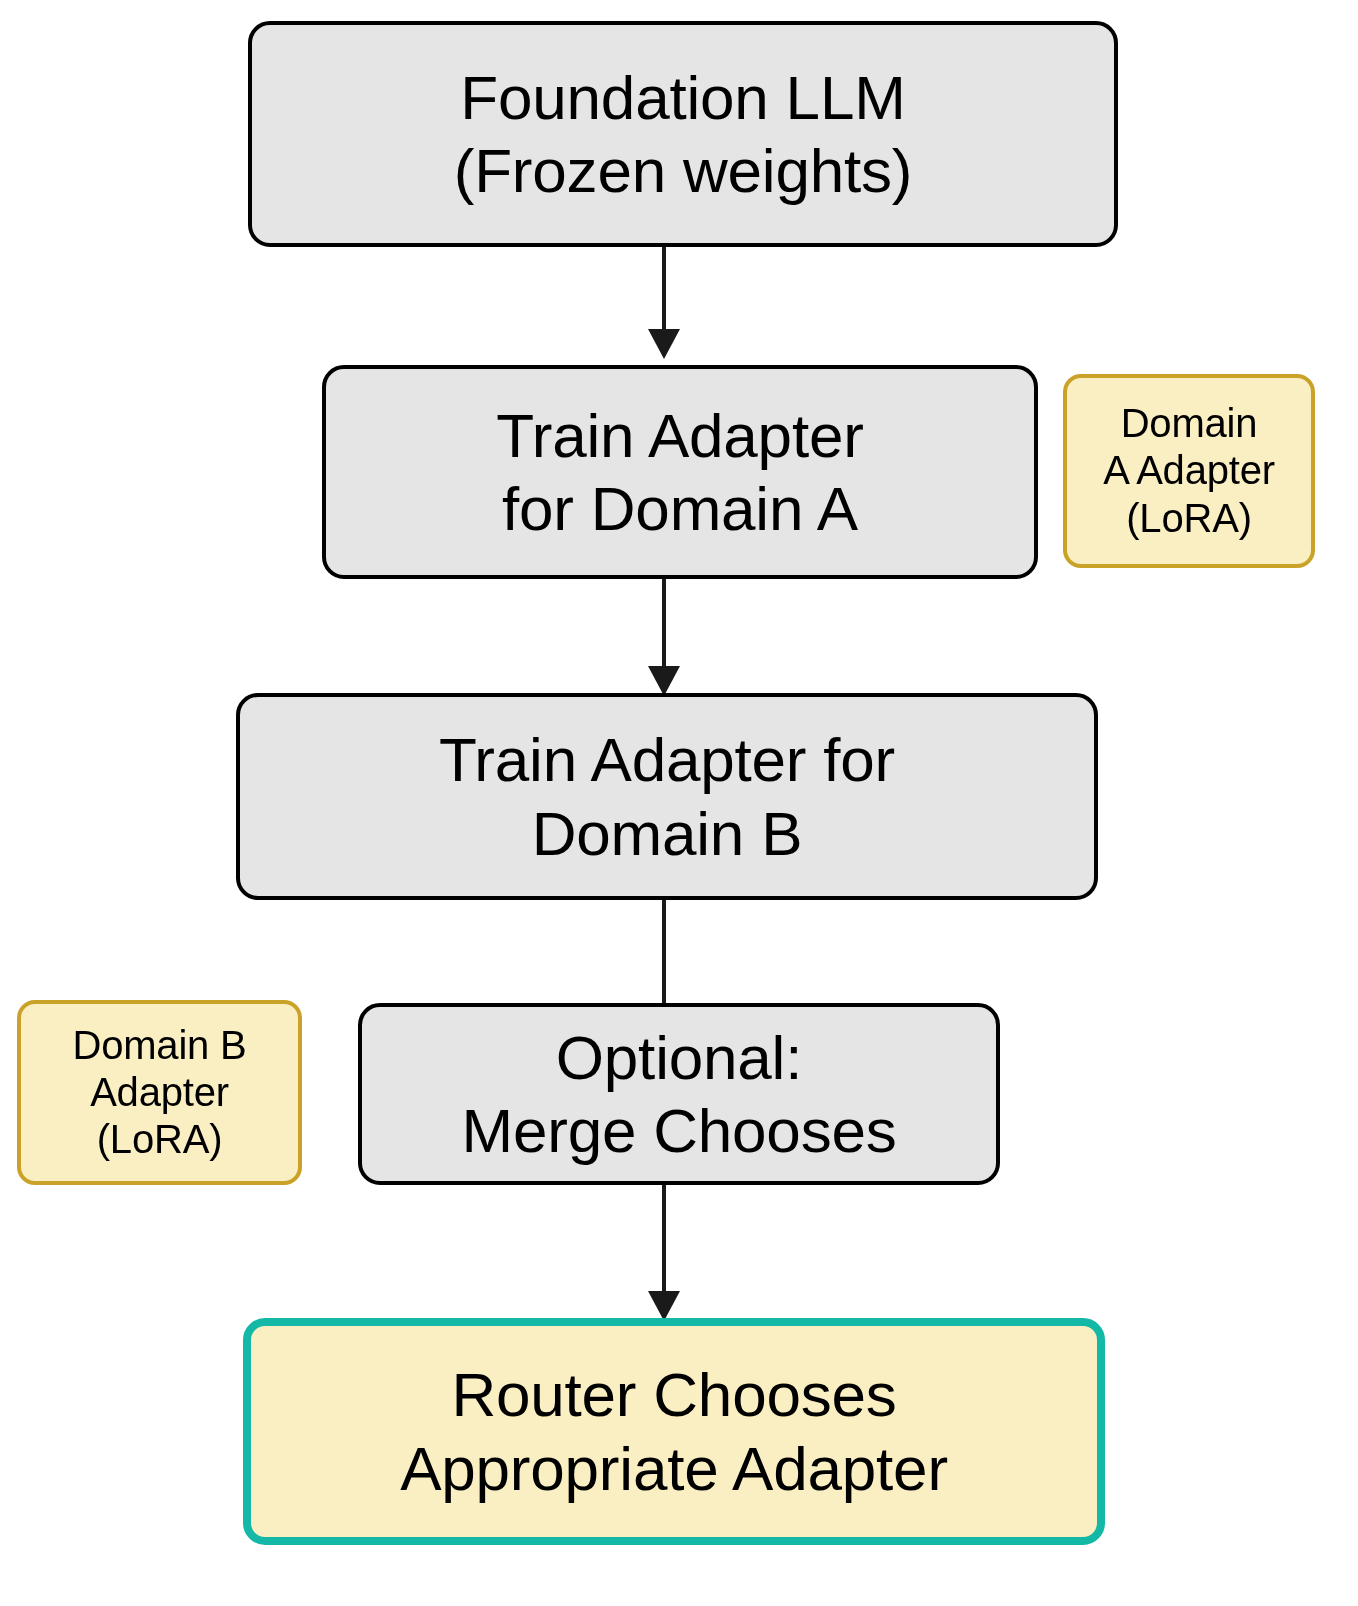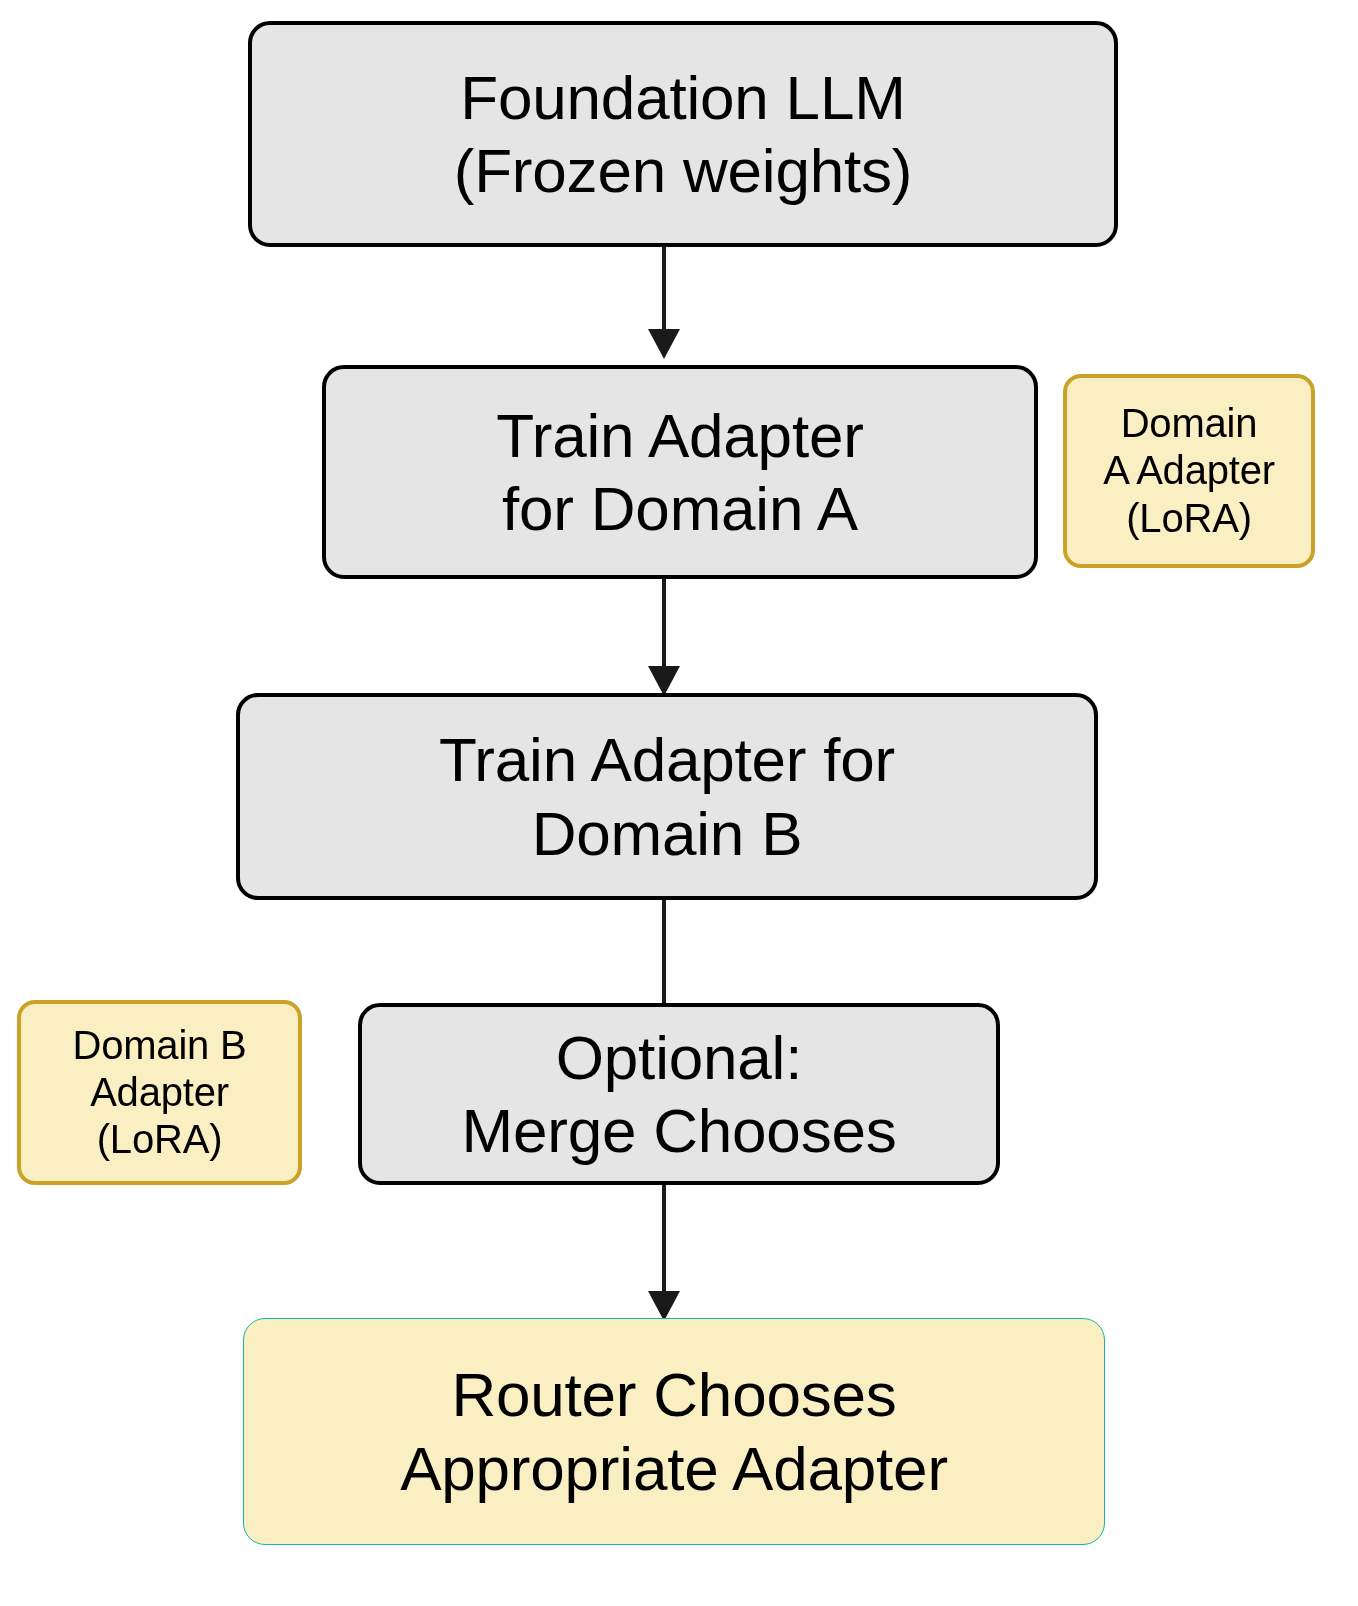--- a/index.html
+++ b/index.html
@@ -37,21 +37,21 @@
     font-size: 62px;
   }
   .node-artifact {
     background: #faefc3;
     border: 4px solid #c9a227;
     border-radius: 18px;
     font-size: 40px;
   }
   .node-router {
     background: #faefc3;
-    border: 1px solid #14b8a6;
+    border: 8px solid #14b8a6;
     border-radius: 22px;
     font-size: 62px;
   }
   .edge {
     position: absolute;
     overflow: visible;
   }
   .edge line {
     stroke: #1a1a1a;
     stroke-width: 4;

